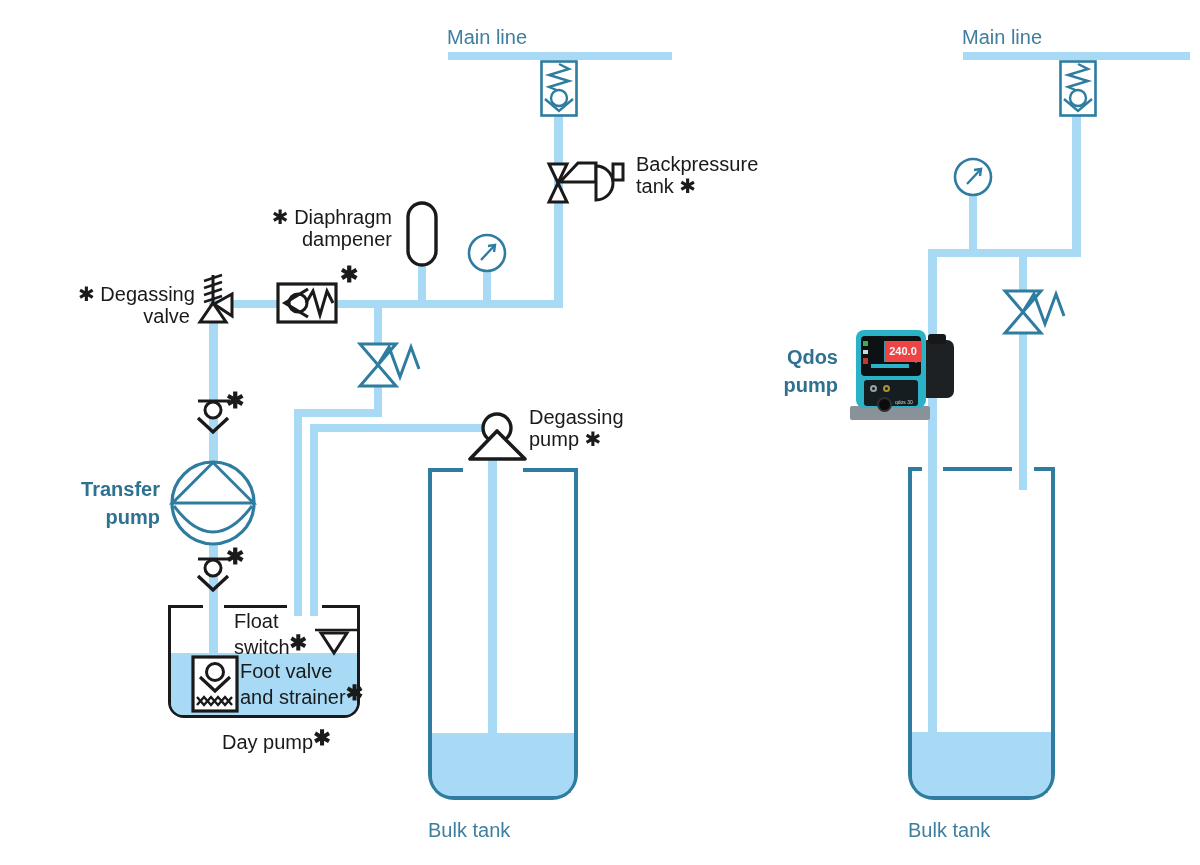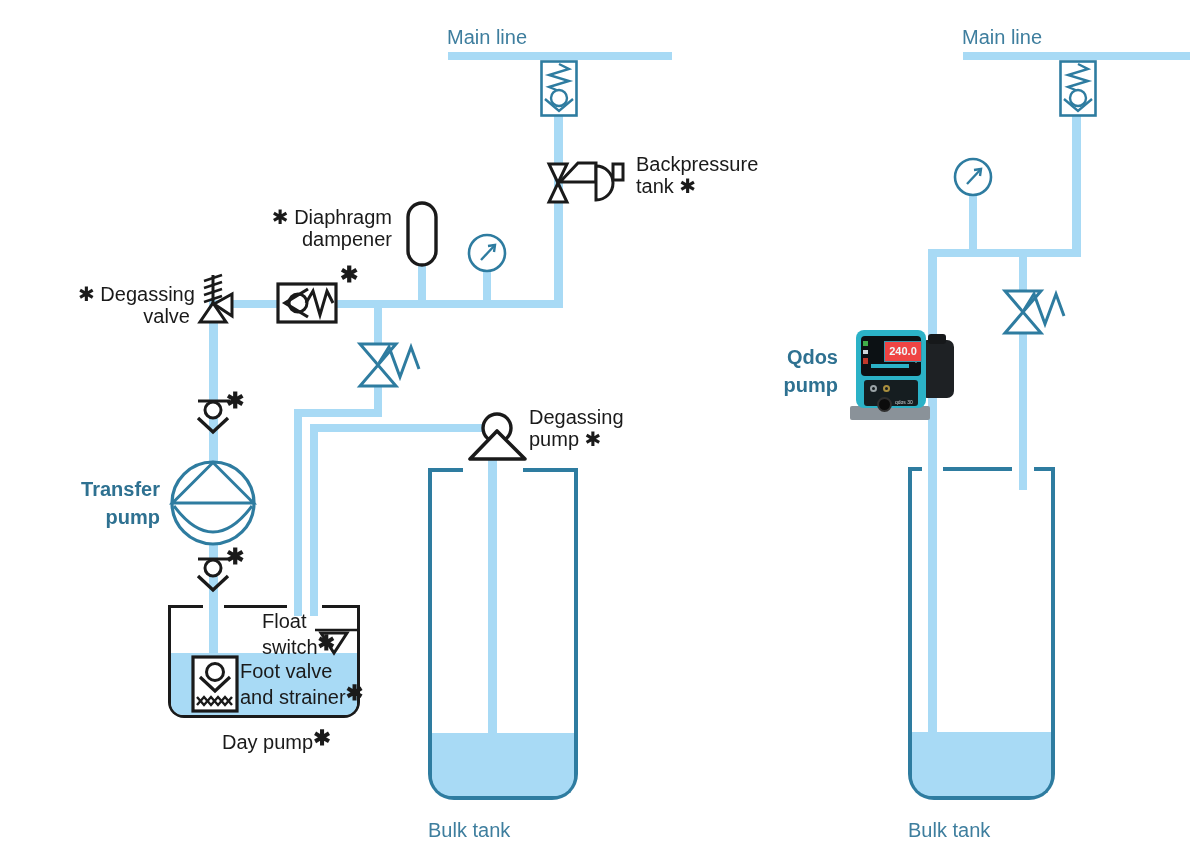--- a/index.html
+++ b/index.html
@@ -163,21 +163,21 @@
 </svg>
 <span class="label" style="left:529px;top:406px;">
   <div>Degassing</div>
   <div>pump ✱</div>
 </span>
 
 <svg class="sym" style="left:313px;top:626px;" width="48" height="30" viewBox="0 0 48 30">
   <line class="kn" x1="2" y1="4" x2="46" y2="4" stroke-width="2.6"></line>
   <polygon class="k" points="8,7 34,7 21,27" stroke-width="3"></polygon>
 </svg>
-<span class="label" style="left:262px;top:610px;">
+<span class="label" style="left:234px;top:610px;">
   <div>Float</div>
   <div><span>switch</span><span class="sup-ast">✱</span></div>
 </span>
 
 <svg class="sym" style="left:191px;top:655px;" width="48" height="58" viewBox="0 0 48 58">
   <rect class="k" x="2" y="2" width="44" height="54" stroke-width="3.2"></rect>
   <circle class="kn" cx="24" cy="17" r="8.5" stroke-width="3"></circle>
   <polyline class="kn" points="9,22 24,36 39,22" stroke-width="3.2"></polyline>
   <polyline class="kn" points="6,50 13,42 20,50 27,42 34,50 41,42" stroke-width="2.4"></polyline>
   <polyline class="kn" points="6,42 13,50 20,42 27,50 34,42 41,50" stroke-width="2.4"></polyline>

